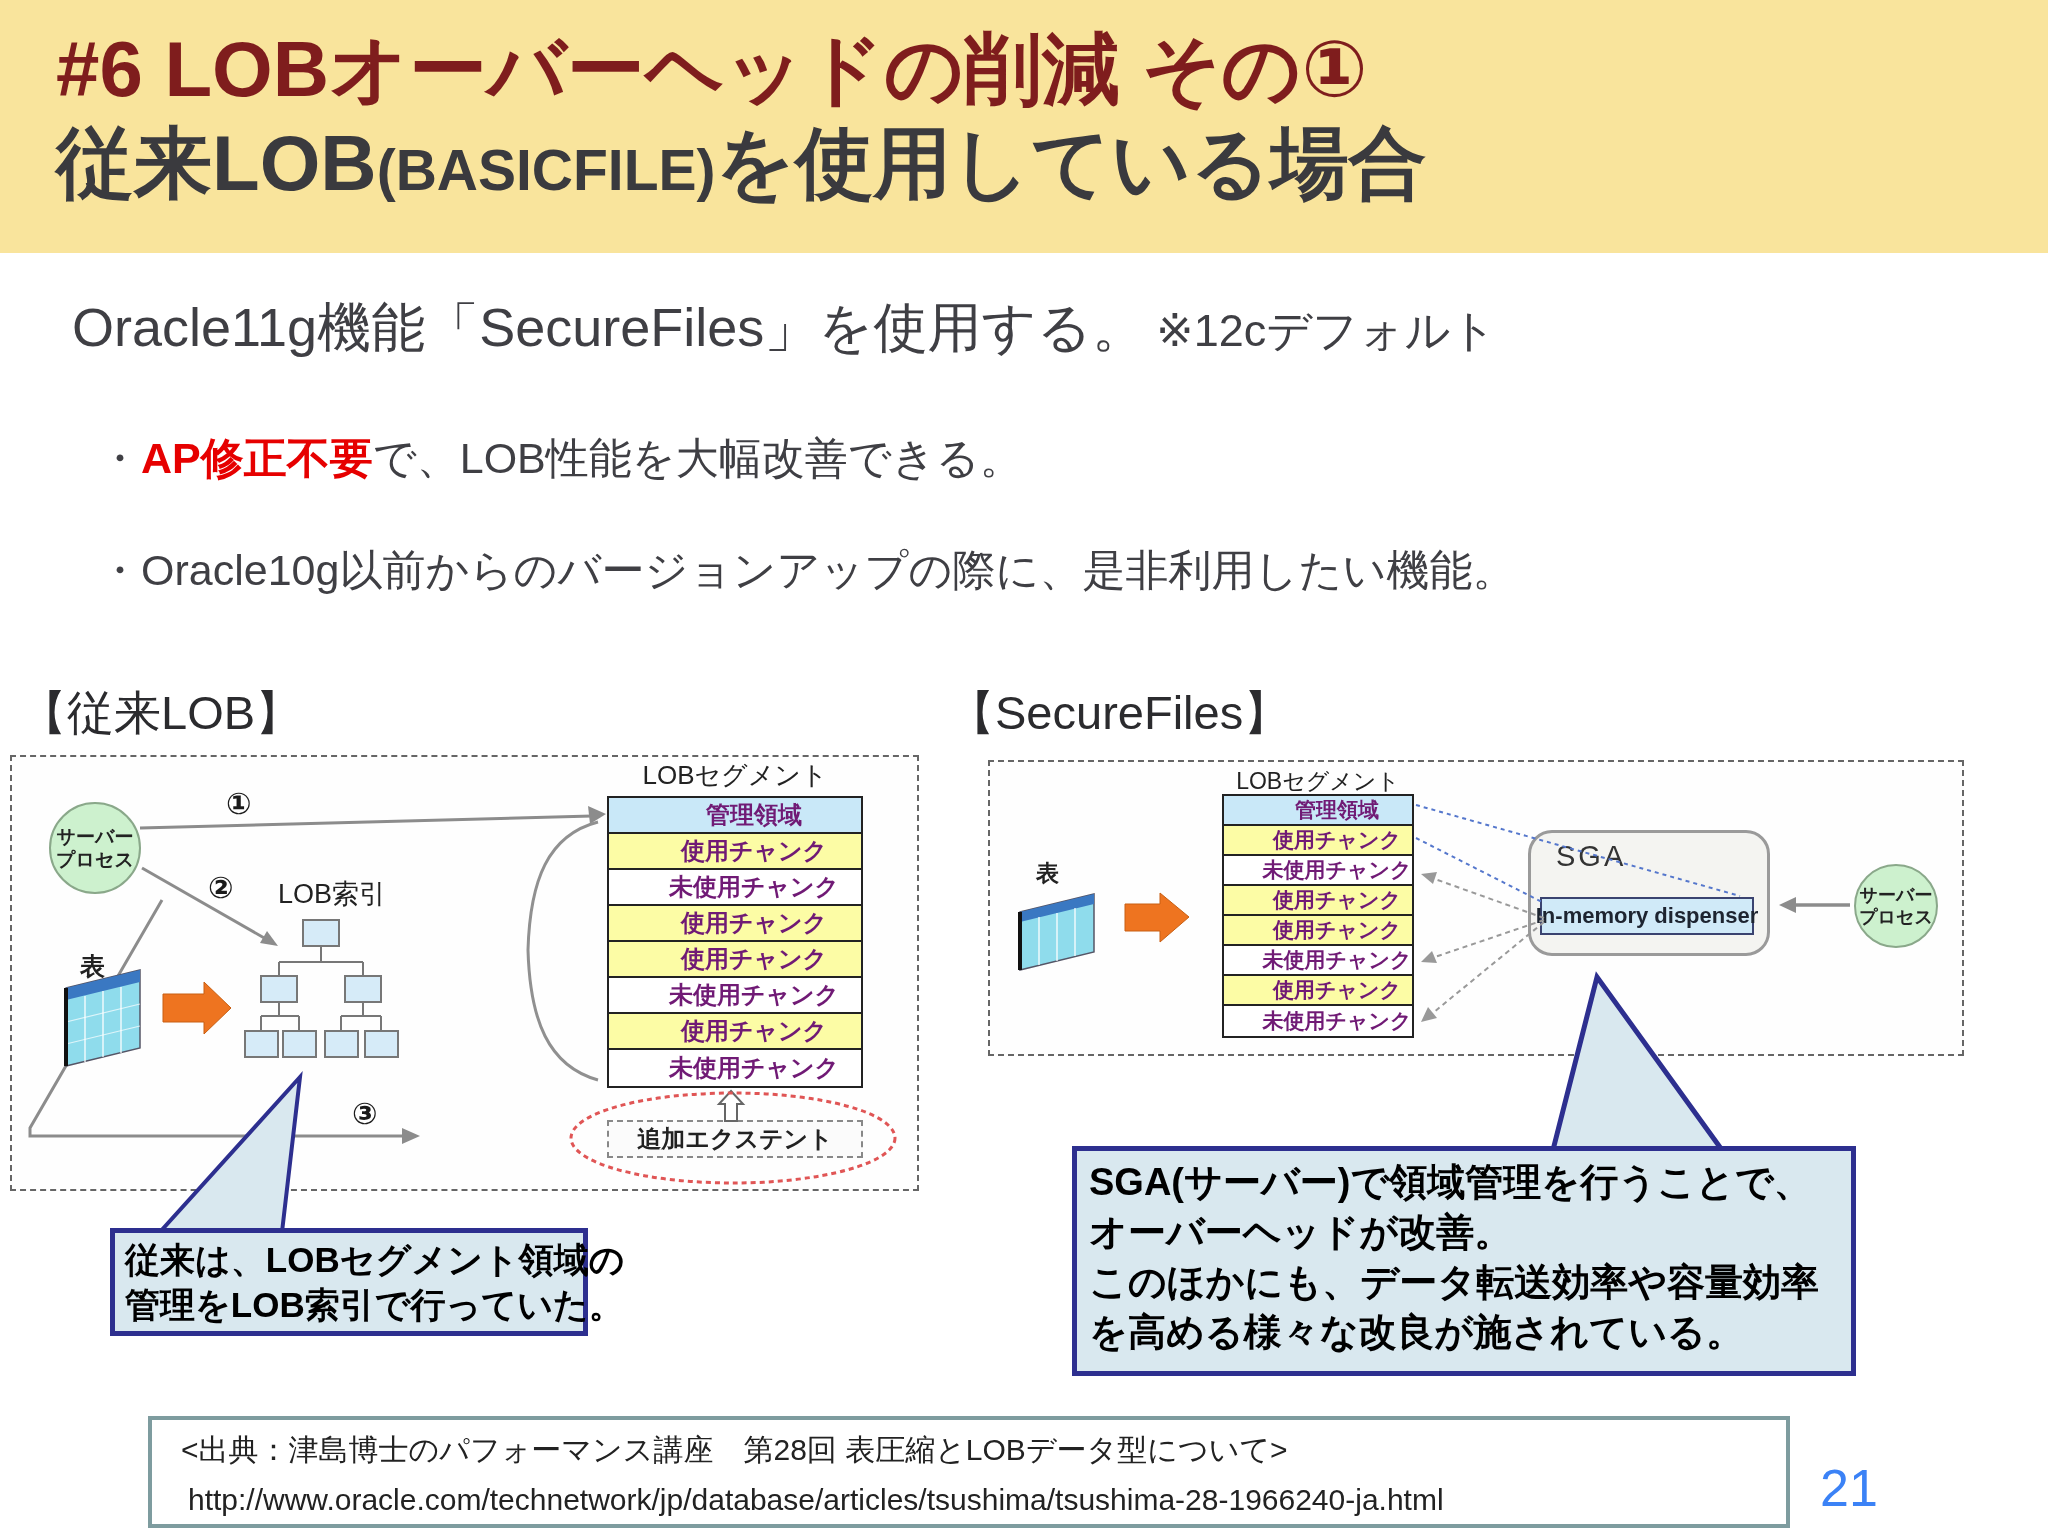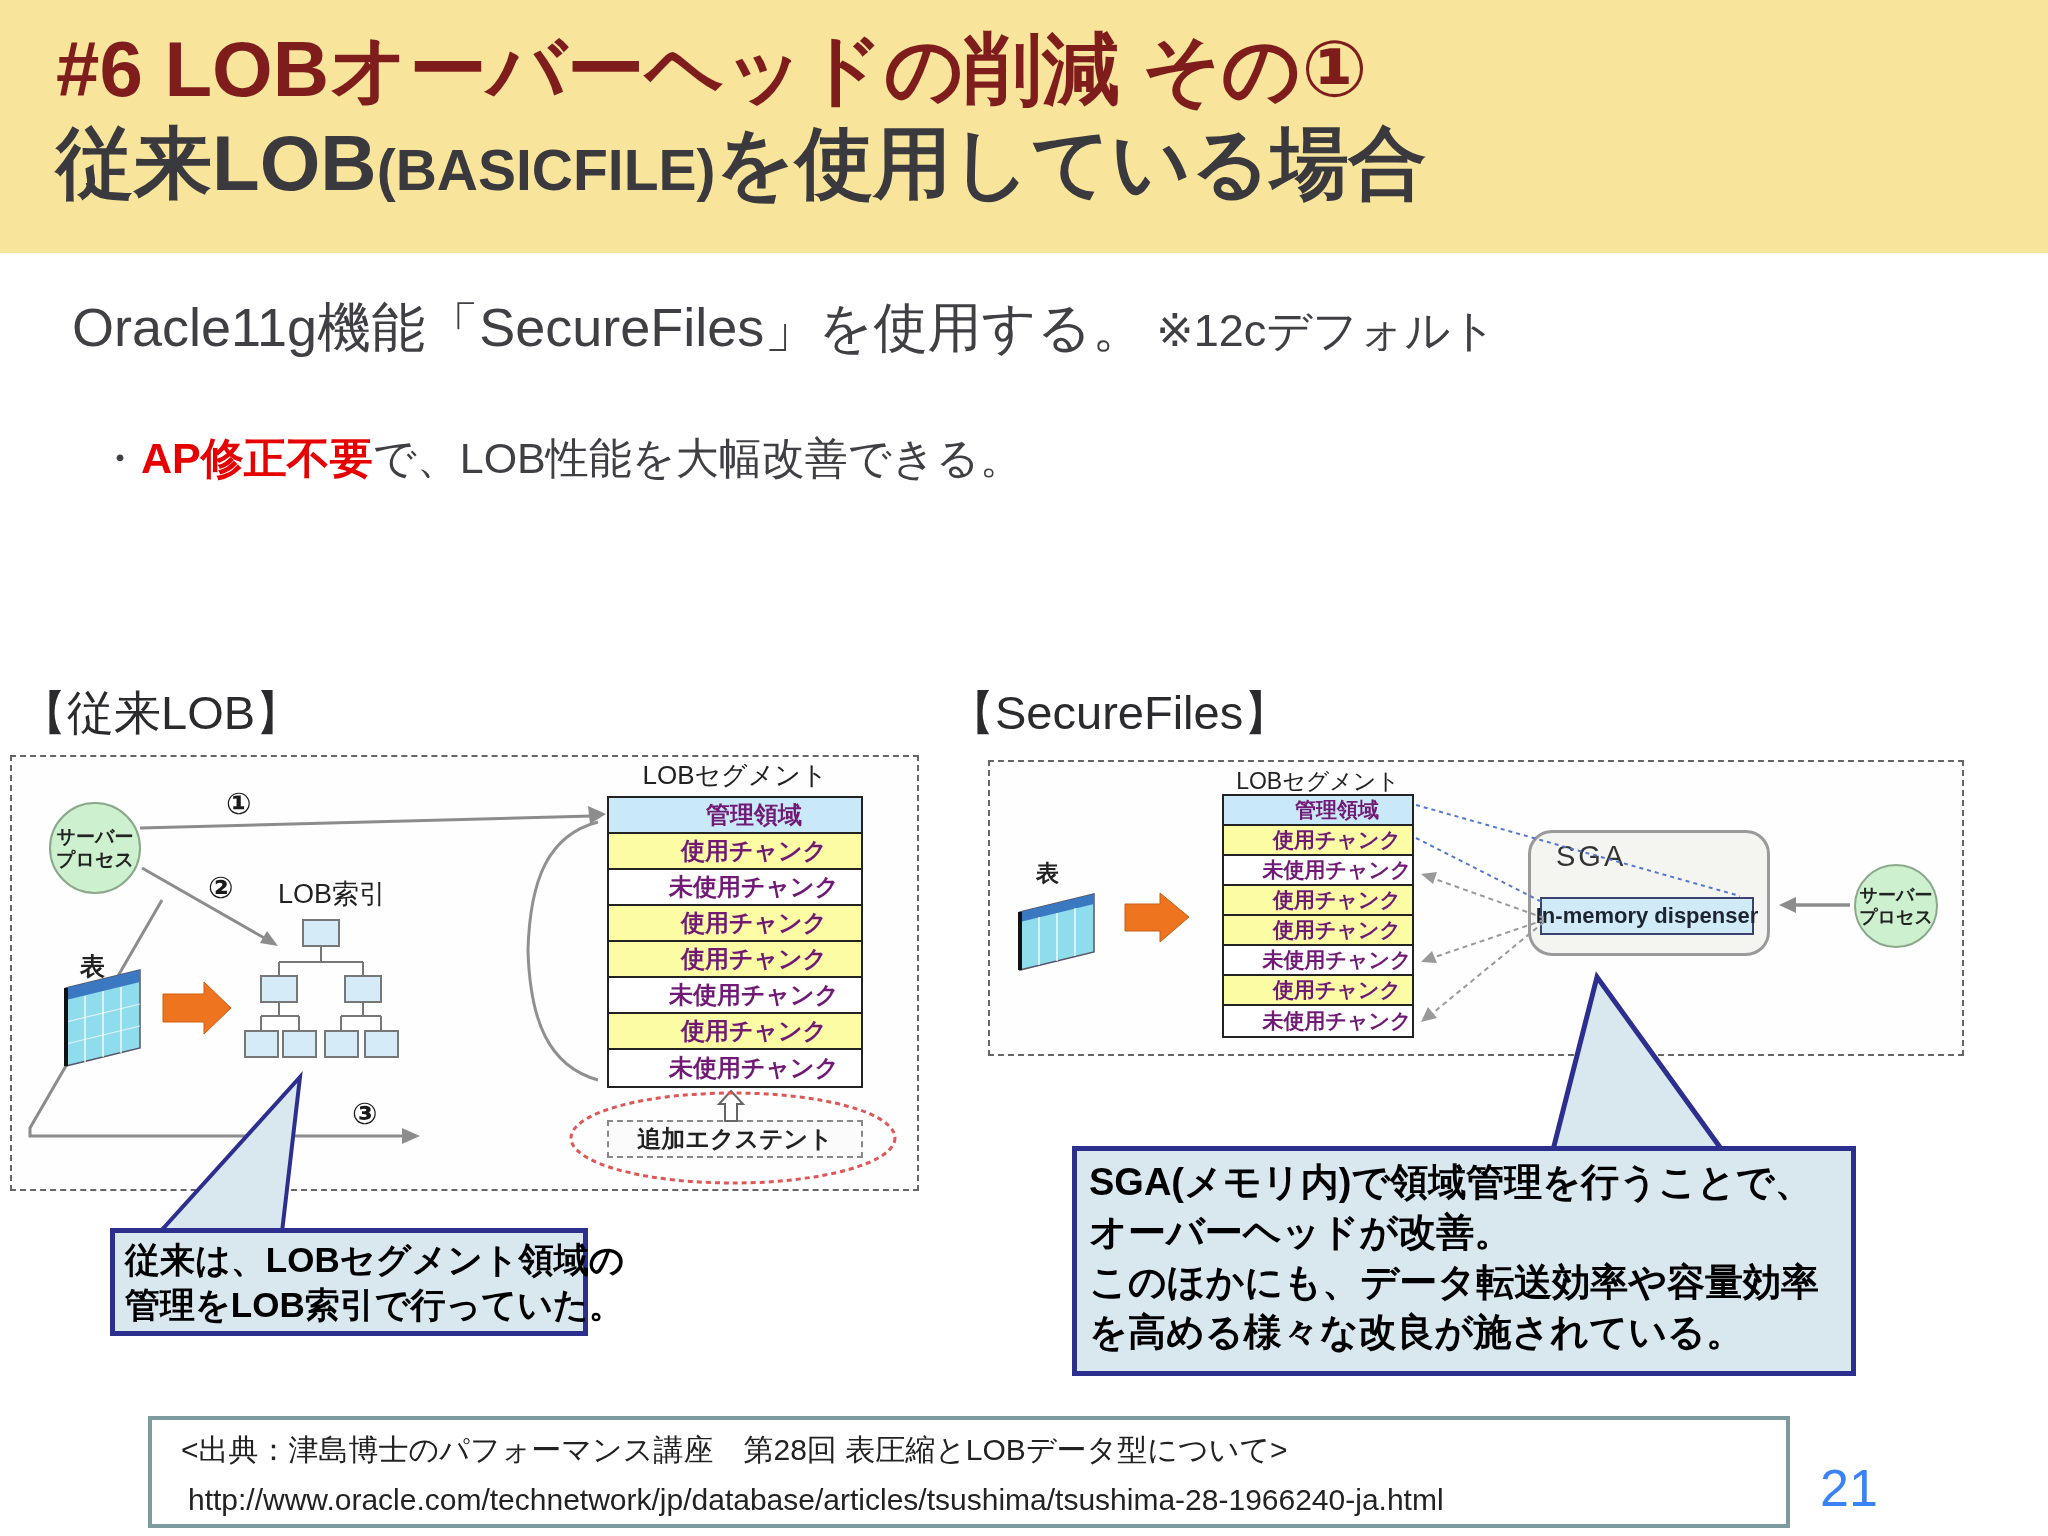--- a/index.html
+++ b/index.html
@@ -81,20 +81,23 @@
   <div class="abs title2">
     <span>従来LOB</span><span class="paren">(BASICFILE)</span><span>を使用している場合</span>
   </div>
 
   <div class="abs lead">
     <span>Oracle11g機能「SecureFiles」を使用する。</span><span class="note">※12cデフォルト</span>
   </div>
 
   <div class="abs bullet bullet1">
     <span>・</span><span class="red-em">AP修正不要</span><span>で、LOB性能を大幅改善できる。</span>
+  </div>
+  <div class="abs bullet bullet2">
+    <span>・</span><span>Oracle10g以前からのバージョンアップの際に、是非利用したい機能。</span>
   </div>
 
   <div class="abs seclabel seclabel-l">【従来LOB】</div>
   <div class="abs seclabel seclabel-r">【SecureFiles】</div>
 
   <div class="abs frame frame-l"></div>
   <div class="abs frame frame-r"></div>
 
   <div class="abs server-circle server-l">
     <span>サーバー</span>
@@ -230,21 +233,21 @@
     </g>
 
     <polygon points="1597,977 1553,1150 1722,1150" fill="#D9E8EF" stroke="#2D2F8F" stroke-width="5"></polygon>
   </svg>
 
   <div class="abs callout callout-l">
     <div>従来は、LOBセグメント領域の</div>
     <div>管理をLOB索引で行っていた。</div>
   </div>
   <div class="abs callout callout-r">
-    <div>SGA(メモリ内)で領域管理を行うことで、</div>
+    <div>SGA(サーバー)で領域管理を行うことで、</div>
     <div>オーバーヘッドが改善。</div>
     <div>このほかにも、データ転送効率や容量効率</div>
     <div>を高める様々な改良が施されている。</div>
   </div>
 
   <div class="abs citation">
     <div class="c1">&lt;出典：津島博士のパフォーマンス講座　第28回 表圧縮とLOBデータ型について&gt;</div>
     <div class="c2">http://www.oracle.com/technetwork/jp/database/articles/tsushima/tsushima-28-1966240-ja.html</div>
   </div>
 

